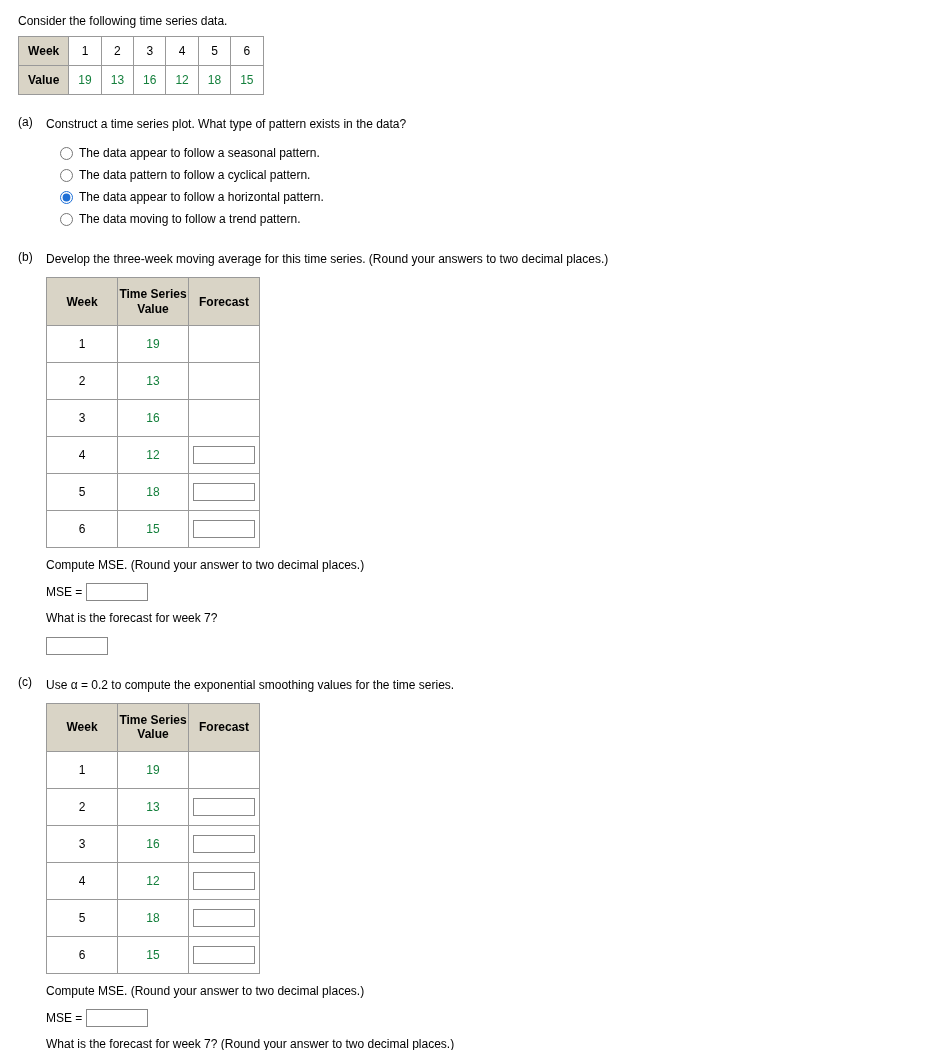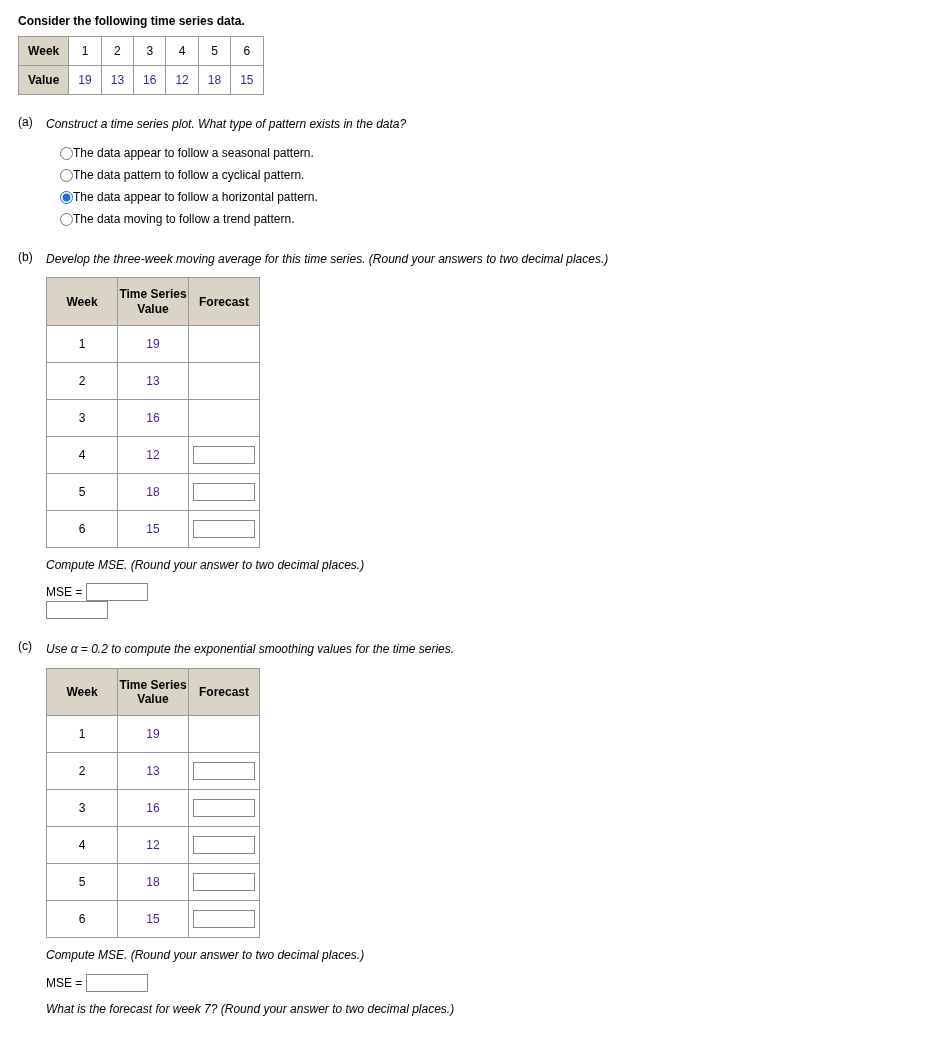--- a/index.html
+++ b/index.html
@@ -2,21 +2,21 @@
 <html><head>
 <meta charset="utf-8">
 <style>
   body {
     font-family: Verdana, Arial, sans-serif;
     font-size: 12px;
     color: #000;
     margin: 14px 18px;
     background: #fff;
   }
-  .intro { margin-bottom: 8px; font-weight: bold; }
+  .intro { margin-bottom: 8px; }
   .indent { margin-left: 50px; }
   .part { margin-top: 20px; display: flex; }
   .part-label {
     width: 28px;
     flex-shrink: 0;
   }
   .part-body { flex: 1; }
   table.data {
     border-collapse: collapse;
     margin: 8px 0 8px 0;
@@ -38,32 +38,33 @@
   }
   table.big th {
     background: #d9d4c6;
     font-weight: bold;
     width: 70px;
   }
   table.big td {
     width: 70px;
     height: 18px;
   }
-  .red { color: #4c1d95; }
+  .red { color: #15803d; }
   .radio-group { margin-top: 4px; }
   .radio-line {
     display: flex;
     align-items: center;
     padding: 4px 0 4px 14px;
+    gap: 6px;
   }
   .radio-line input[type=radio] {
     margin: 0;
     accent-color: #1e6fd6;
   }
-  .prompt { margin: 8px 0; line-height: 1.6; font-style: italic; }
+  .prompt { margin: 8px 0; line-height: 1.6; }
   input.txt {
     border: 1px solid #888;
     height: 16px;
     width: 56px;
     font-size: 11px;
     padding: 0 2px;
     background: #fff;
   }
   input.txt.cell {
     width: 56px;
@@ -163,20 +164,21 @@
             <td class="red">15</td>
             <td><input class="txt cell" style=""></td>
           </tr>
     </tbody>
       </table>
     <div class="prompt">Compute MSE. (Round your answer to two decimal places.)</div>
     <div>
       <span>MSE =</span>
       <input class="txt" style="">
     </div>
+    <div class="prompt">What is the forecast for week 7?</div>
     <div><input class="txt" style=""></div>
   </div>
 </div>
 
 <div class="part">
   <div class="part-label">(c)</div>
   <div class="part-body">
     <div class="prompt" style="margin-top:1px">Use α = 0.2 to compute the exponential smoothing values for the time series.</div>
     <table class="data big">
       <tbody>

